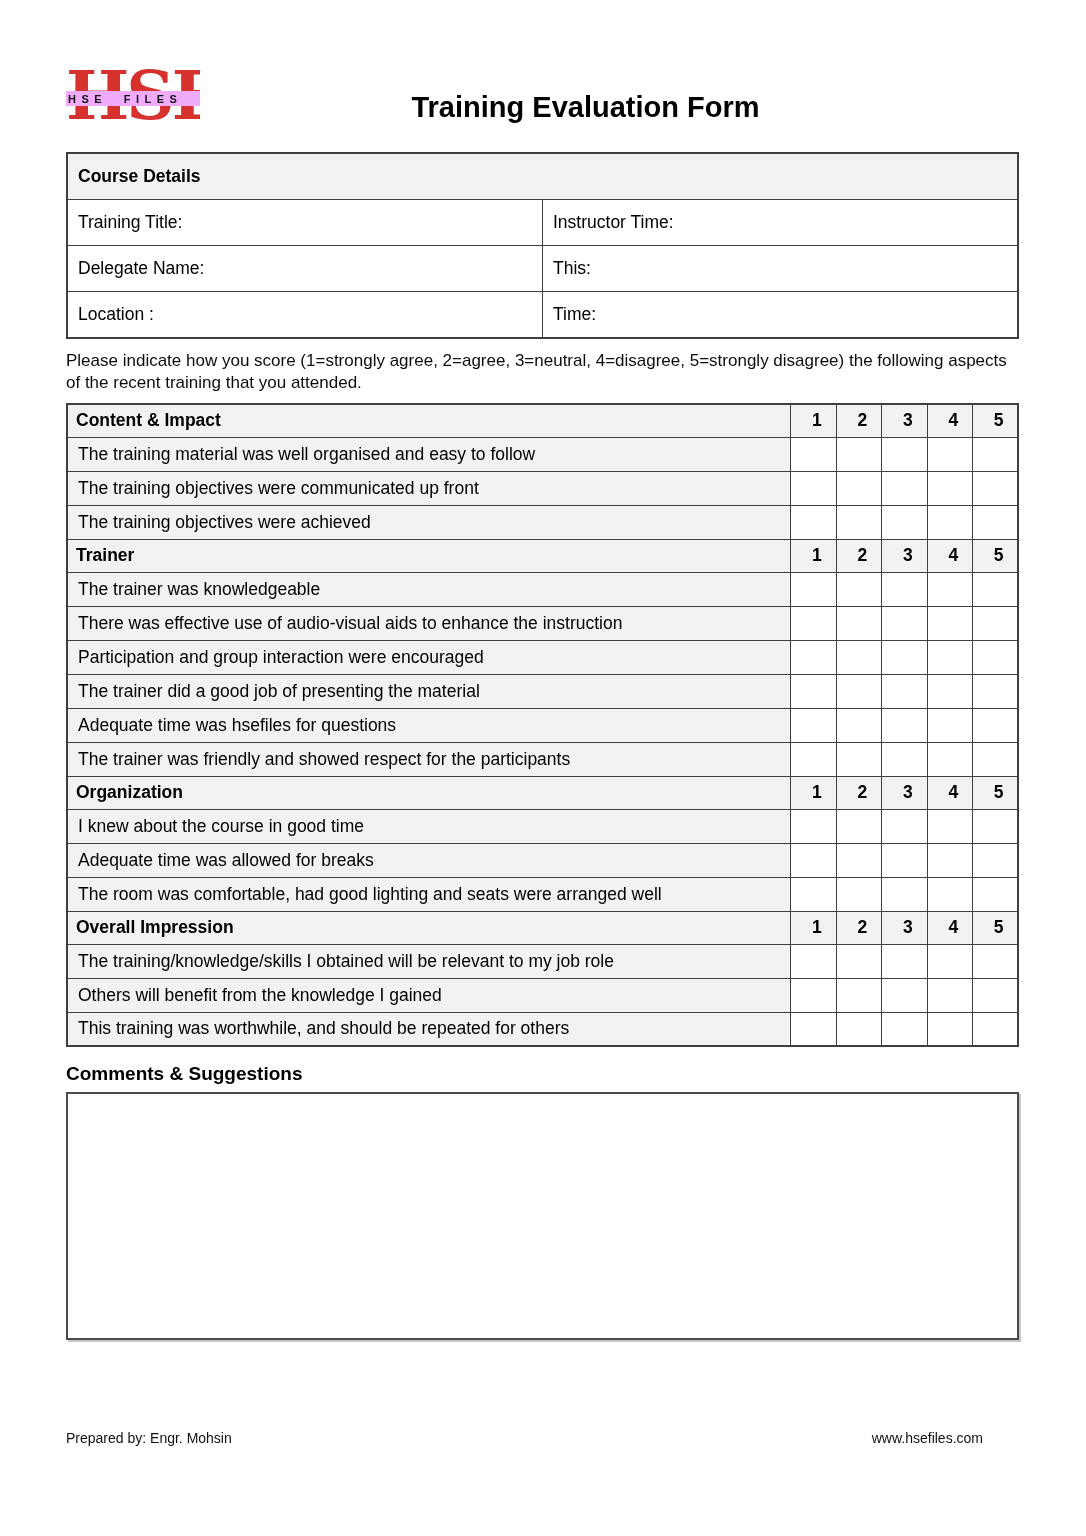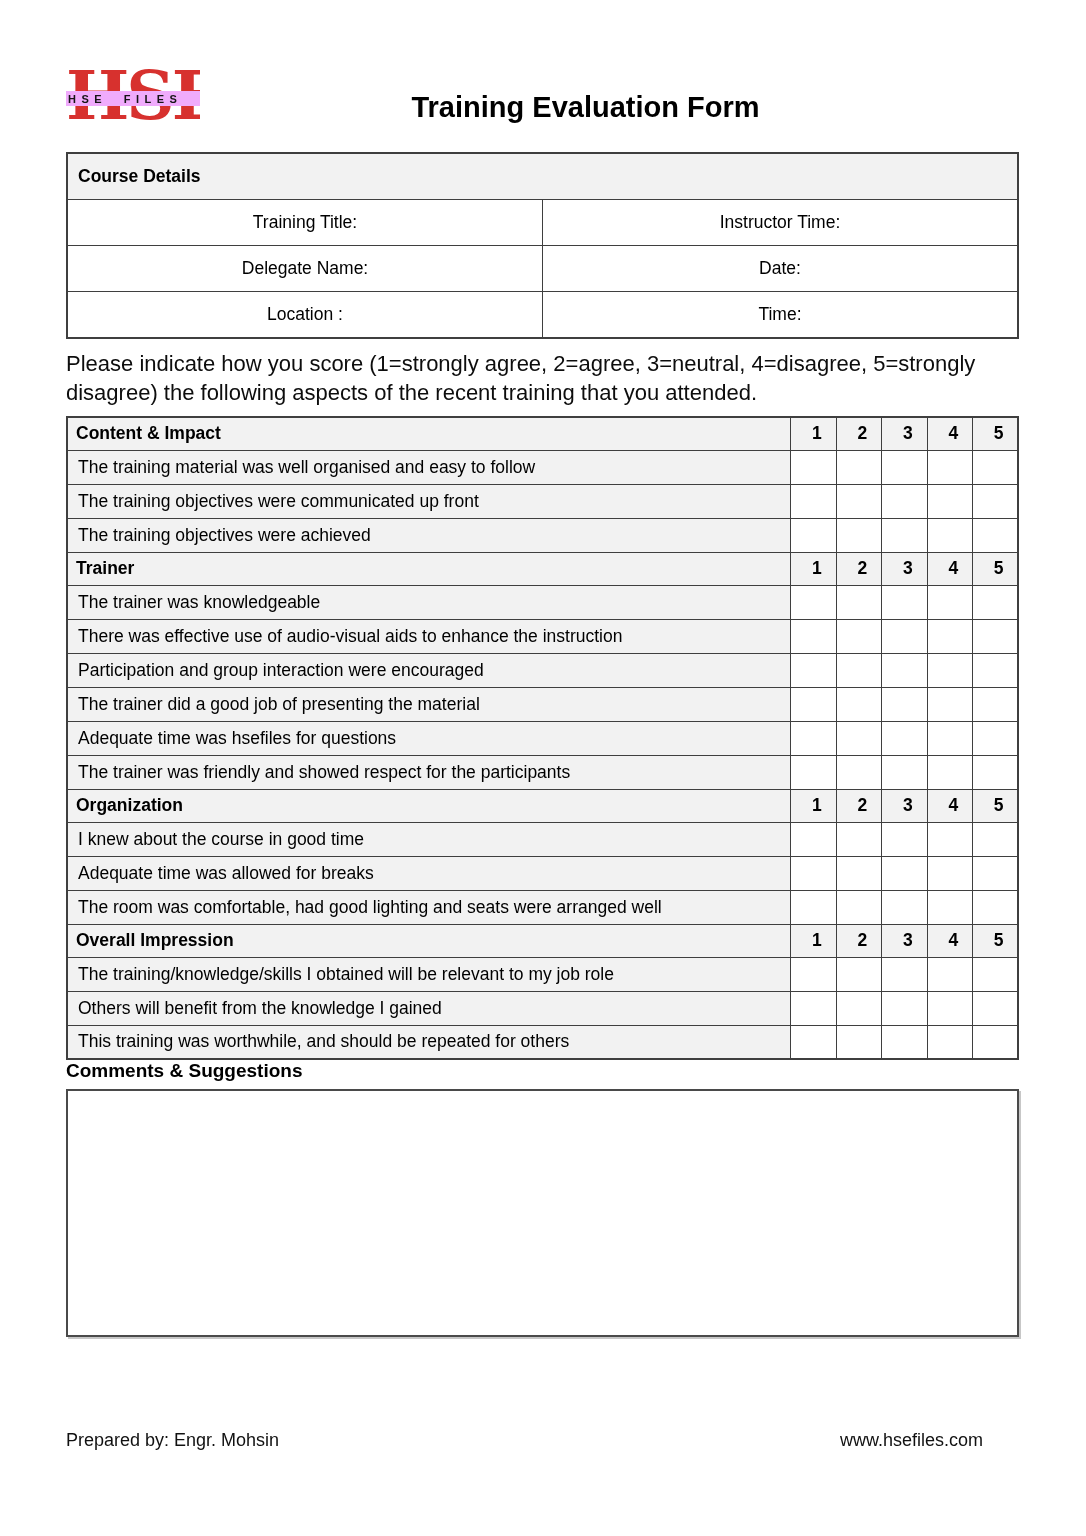--- a/index.html
+++ b/index.html
@@ -30,50 +30,50 @@
     padding-left: 2px;
   }
   .title-wrap { flex: 1; text-align: center; padding: 33px 48px 0 0; }
   .page-title { font-size: 29px; font-weight: bold; }
 
   
   table { border-collapse: collapse; width: 100%; }
   .course-table { margin-top: 16px; border: 2px solid #3f3f3f; }
   .course-table td { border: 1px solid #3f3f3f; font-size: 17.5px; padding: 12px 10px; }
   .course-table td.hdr { background: #f2f2f2; font-weight: bold; height: 31px; }
-  .course-table td.field { height: 34px; width: 50%; text-align: center; }
-
-  
-  .instruction { margin-top: 11px; font-size: 22px; line-height: 1.3; color: #0d0d0d; }
+  .course-table td.field { height: 34px; width: 50%; }
+
+  
+  .instruction { margin-top: 11px; font-size: 17px; line-height: 1.3; color: #0d0d0d; }
 
   
   .rating-table { margin-top: 9px; border: 2px solid #3f3f3f; table-layout: fixed; }
   .rating-table td { border: 1px solid #3f3f3f; font-size: 17.5px; }
   .rating-table col.qcol { width: auto; }
   .rating-table col.ncol { width: 45.5px; }
   .rating-table tr.sec td { background: #f2f2f2; font-weight: bold; height: 33px; padding-left: 8px; }
   .rating-table td.q { padding: 0 10px; }
   .rating-table tr.item td.q { background: #f2f2f2; height: 34px; }
   .rating-table td.num { text-align: center; }
   .rating-table tr.item td.rc { background: #ffffff; }
 
   
-  .comments-heading { font-size: 19px; font-weight: bold; }
+  .comments-heading { margin-top: 16px; font-size: 19px; font-weight: bold; }
   .comments-box {
     margin-top: 7px; height: 248px;
     border: 2px solid #4a4a4a;
     box-shadow: 2px 2px 0 rgba(130,130,130,0.45);
     background: #ffffff;
   }
 
   
   .footer {
     position: absolute; top: 1430px; left: 66px; width: 917px;
     display: flex; justify-content: space-between;
-    font-size: 18px; color: #111;
+    font-size: 14px; color: #111;
   }
 </style>
 </head>
 <body>
 
 <div class="content">
 
   <div class="header-row">
     <div class="logo">
       <div class="logo-word">HSE</div>
@@ -90,21 +90,21 @@
     <tbody>
         <tr>
       <td class="hdr" colspan="2">Course Details</td>
     </tr>
     <tr>
       <td class="field">Training Title:</td>
       <td class="field">Instructor Time:</td>
     </tr>
     <tr>
       <td class="field">Delegate Name:</td>
-      <td class="field">Date:</td>
+      <td class="field">This:</td>
     </tr>
     <tr>
       <td class="field">Location :</td>
       <td class="field">Time:</td>
     </tr>
   </tbody>
     </table>
 
   <div class="instruction">Please indicate how you score (1=strongly agree, 2=agree, 3=neutral, 4=disagree, 5=strongly disagree) the following aspects of the recent training that you attended.</div>
 

